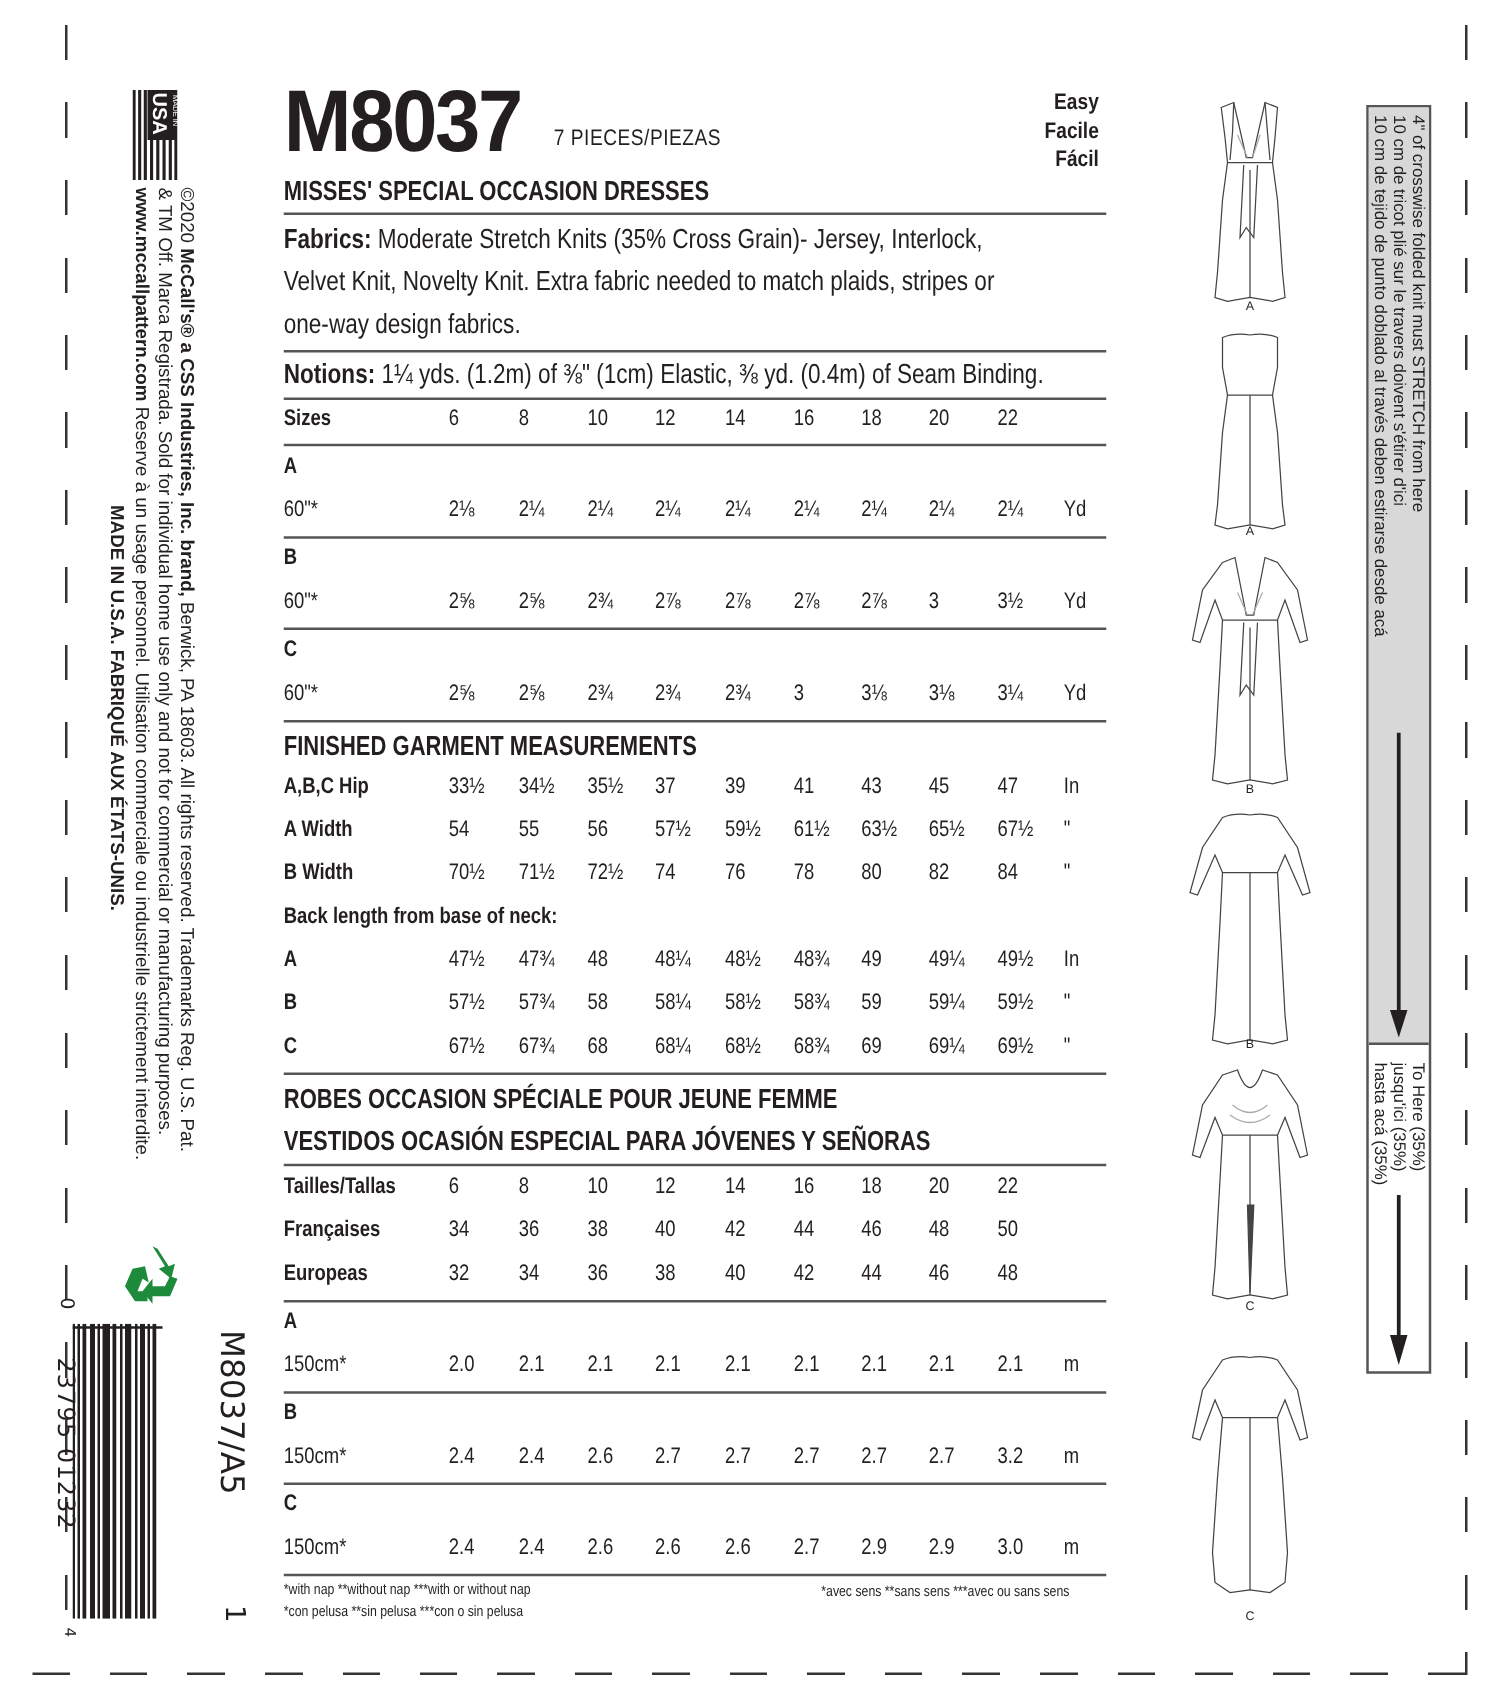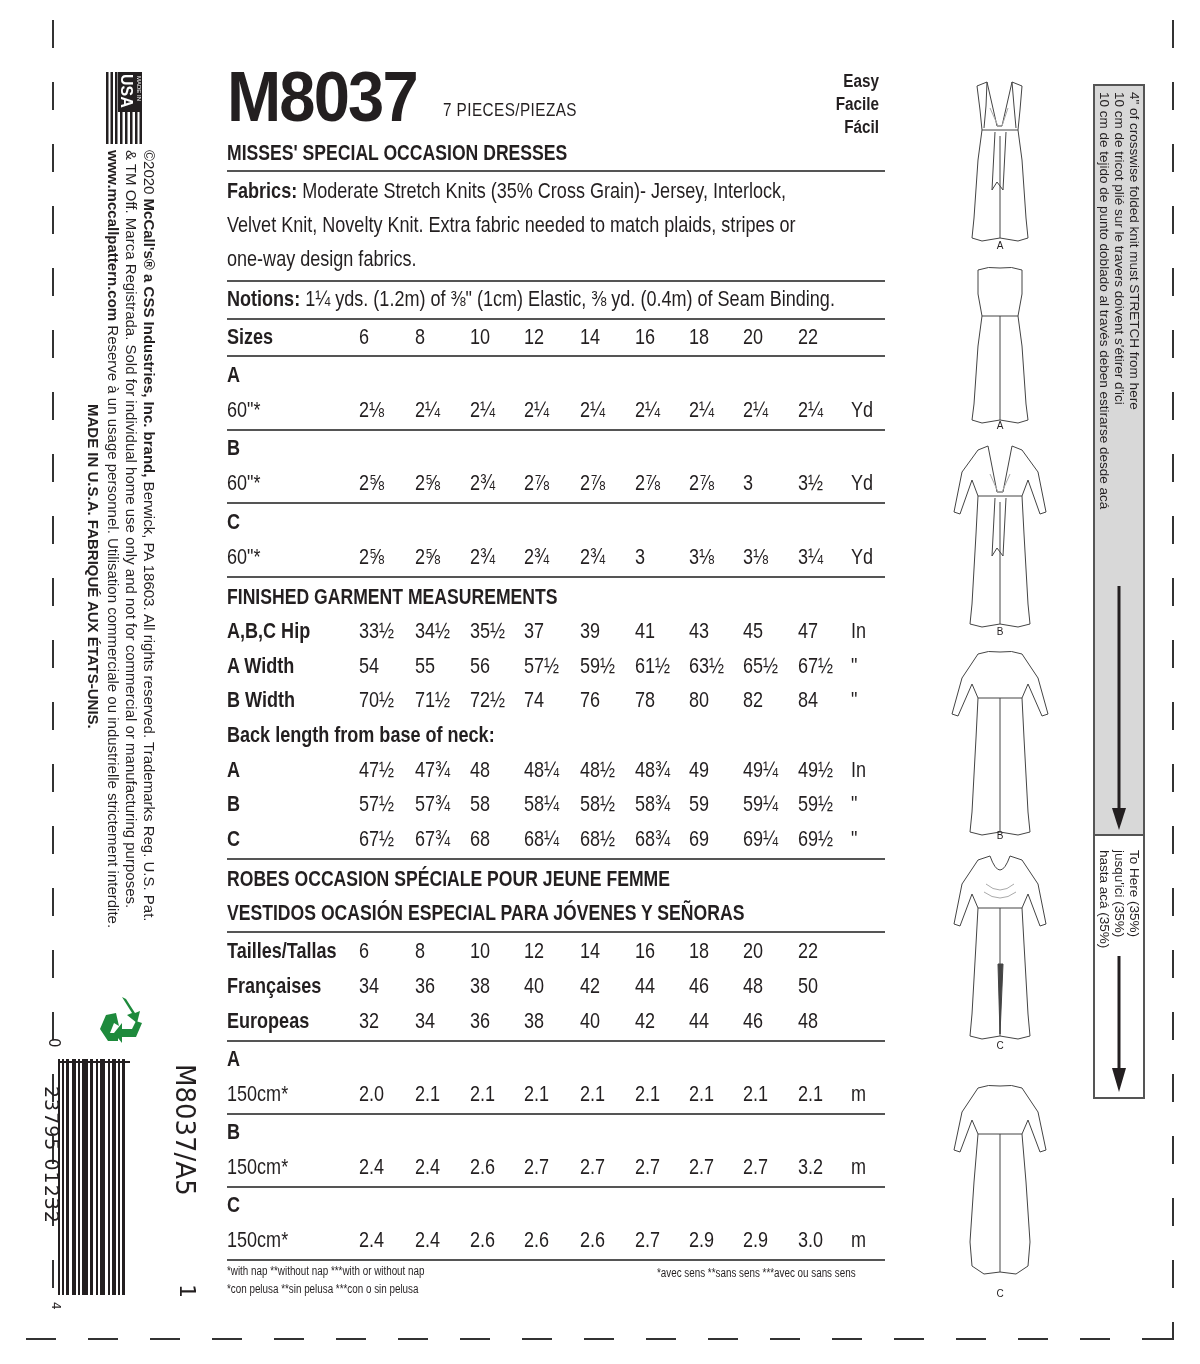--- a/index.html
+++ b/index.html
@@ -21,21 +21,21 @@
   .pieces { position: absolute; left: 216px; top: 38px; font-size: 18px; letter-spacing: 0.5px; transform: scaleX(0.85); transform-origin: 0 0; white-space: nowrap; }
   .easy { position: absolute; right: 6px; top: 8px; text-align: right; font-weight: bold; font-size: 18px; line-height: 23px; }
   .easy div { transform: scaleX(0.85); transform-origin: 100% 0; }
 
   .title { position: absolute; left: 0; top: 78px; font-weight: bold; font-size: 22px; white-space: nowrap; transform: scaleX(0.8); transform-origin: 0 0; }
   .rule { position: absolute; left: 0; width: 658px; height: 2px; background: #555; }
 
   .para { position: absolute; left: 0; font-size: 22px; line-height: 34px; white-space: nowrap; transform: scaleX(0.82); transform-origin: 0 0; }
   .para b { font-weight: bold; }
 
-  .row { position: absolute; left: 0; width: 658px; height: 32px; font-size: 22px; }
+  .row { position: absolute; left: 0; width: 658px; height: 32px; font-size: 18px; }
   .row .lbl { position: absolute; left: 0; top: 0; white-space: nowrap; transform: scaleX(0.82); transform-origin: 0 0; }
   .row .lbl.bold { font-weight: bold; }
   .row .cell { position: absolute; top: 0; white-space: nowrap; transform: scaleX(0.82); transform-origin: 0 0; }
   .row .unit { position: absolute; left: 624px; top: 0; transform: scaleX(0.82); transform-origin: 0 0; }
   .heading { position: absolute; left: 0; font-weight: bold; font-size: 22px; white-space: nowrap; transform: scaleX(0.8); transform-origin: 0 0; }
   .foot { position: absolute; font-size: 12px; white-space: nowrap; transform: scaleX(0.82); transform-origin: 0 0; }
 
   
   .views { position: absolute; left: 940px; top: 78px; width: 120px; }
   .view { position: absolute; left: 0; width: 120px; }

